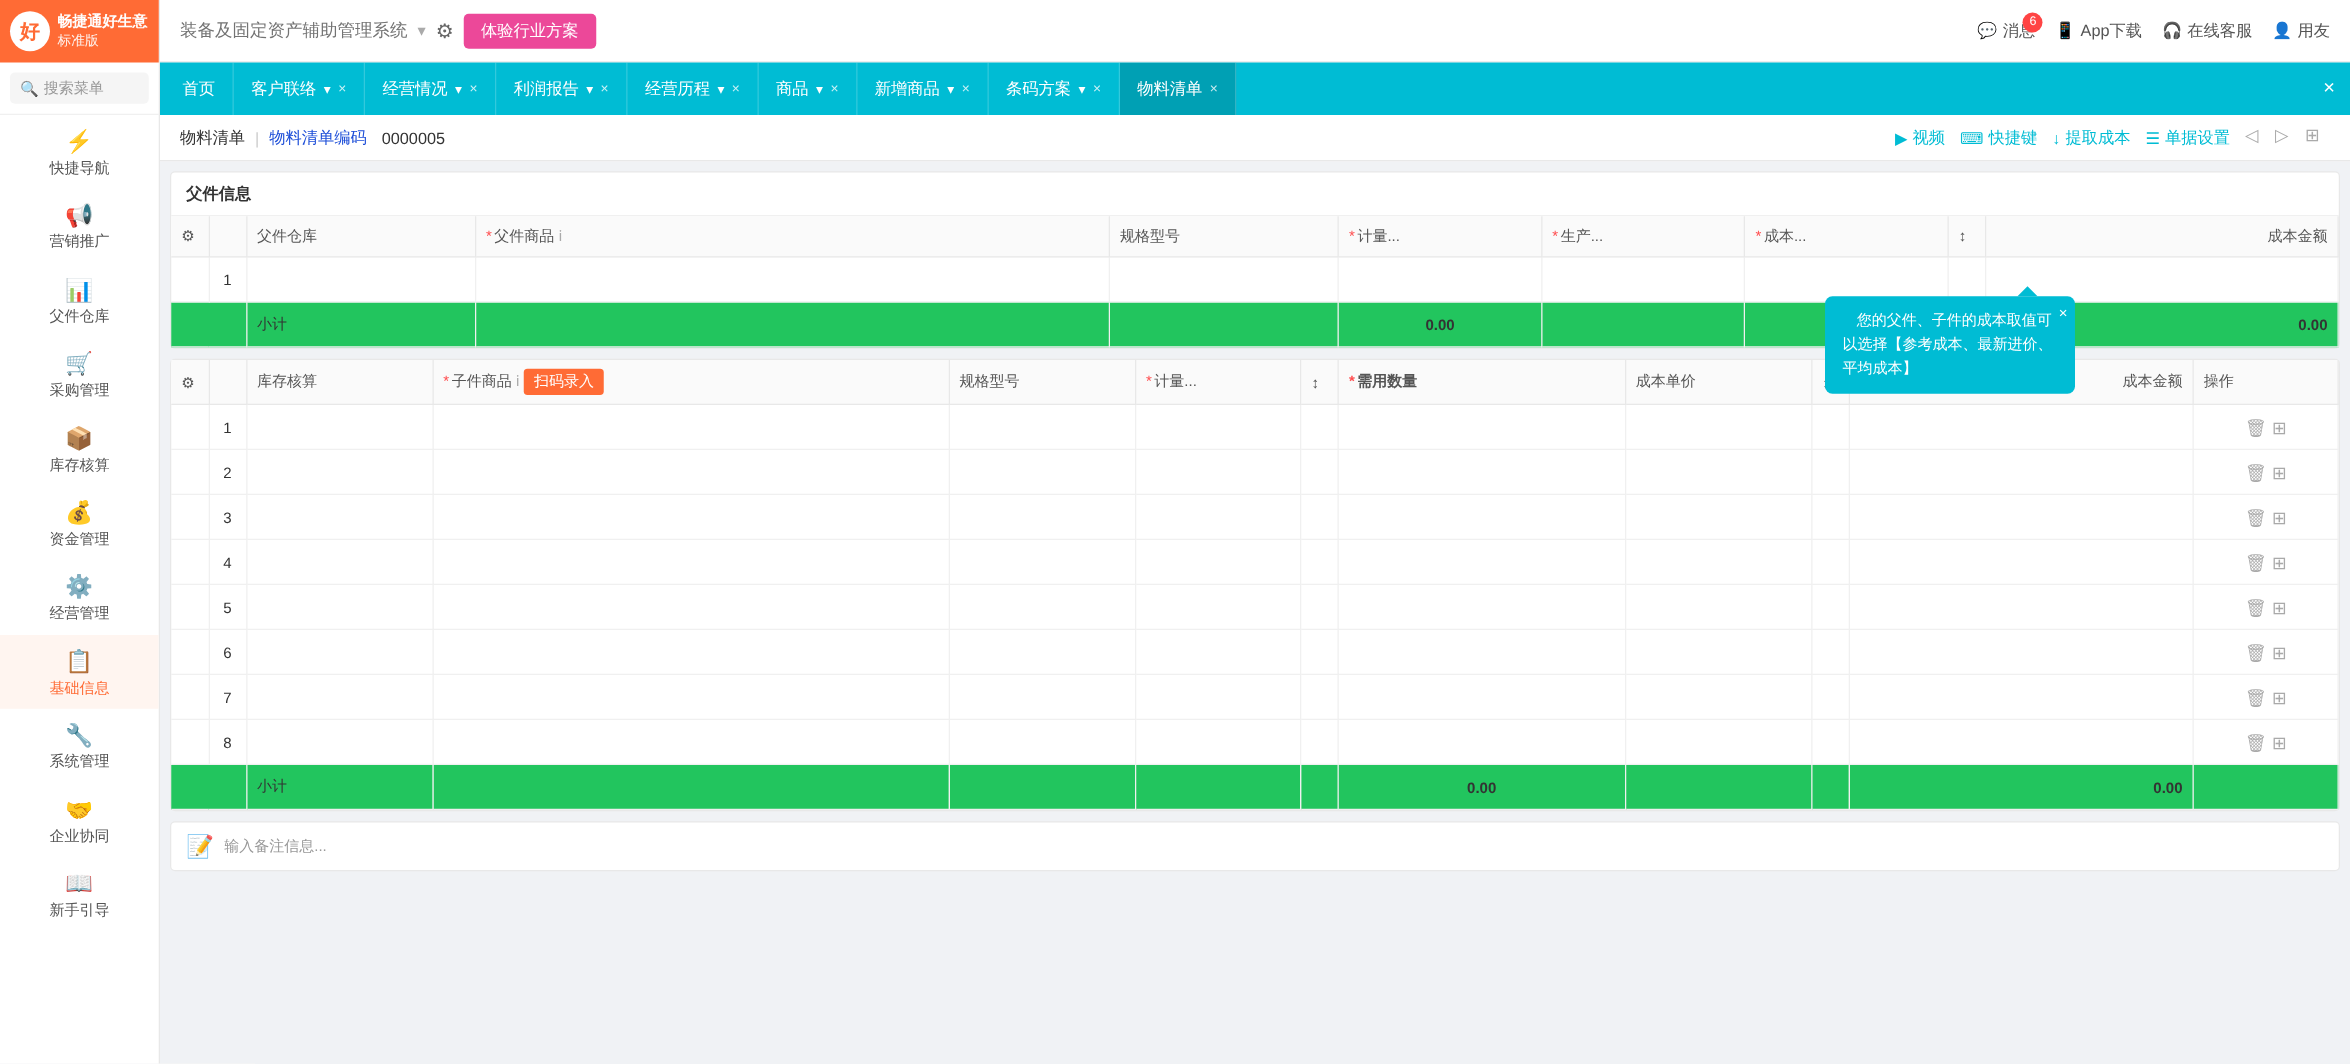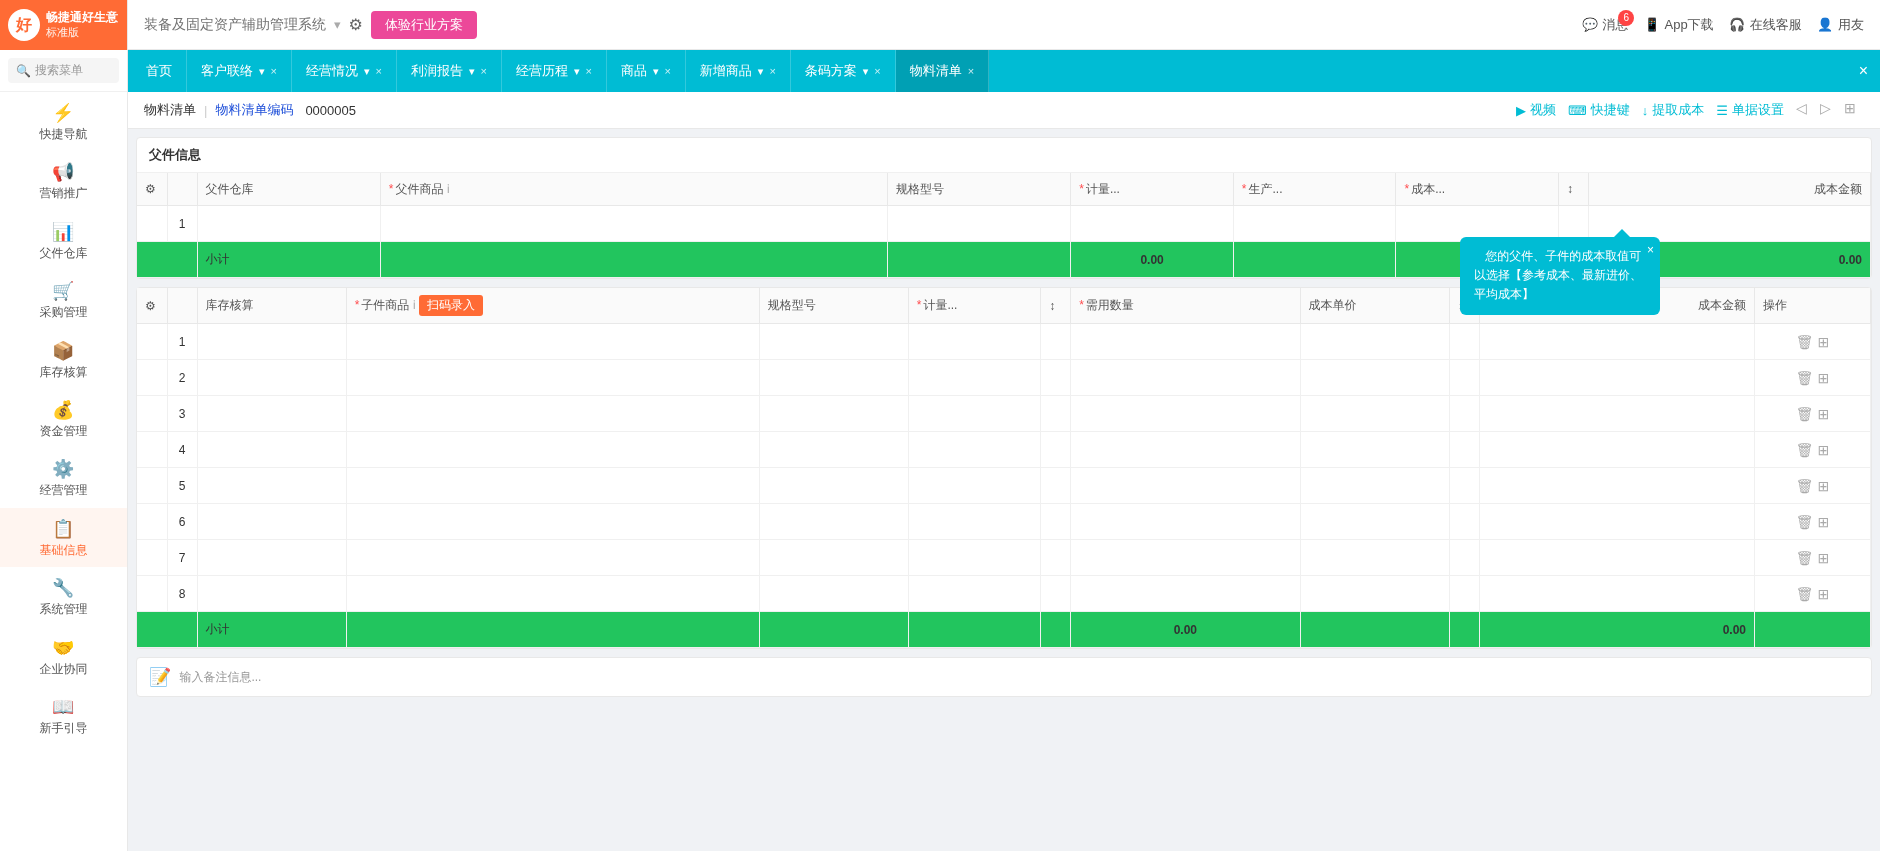--- a/index.html
+++ b/index.html
@@ -491,21 +491,21 @@
               <th class="col-settings">⚙</th>
               <th></th>
               <th>库存核算</th>
               <th style="min-width:180px;">
                 <span class="col-required">*</span>子件商品 <span class="help-icon">ℹ</span>
                 <button class="scan-btn">扫码录入</button>
               </th>
               <th>规格型号</th>
               <th><span class="col-required">*</span>计量...</th>
               <th style="width:30px;">↕</th>
-              <th style="min-width:100px;"><span class="col-required">*</span>需用数量</th>
+              <th style="min-width:100px;font-weight:bold;"><span class="col-required">*</span>需用数量</th>
               <th>成本单价</th>
               <th style="width:30px;">↕</th>
               <th style="min-width:120px; text-align:right;">成本金额</th>
               <th>操作</th>
             </tr>
           </thead>
           <tbody id="child-tbody">
           <tr>
     <td class="col-settings"></td>
     <td class="row-num">1</td>

